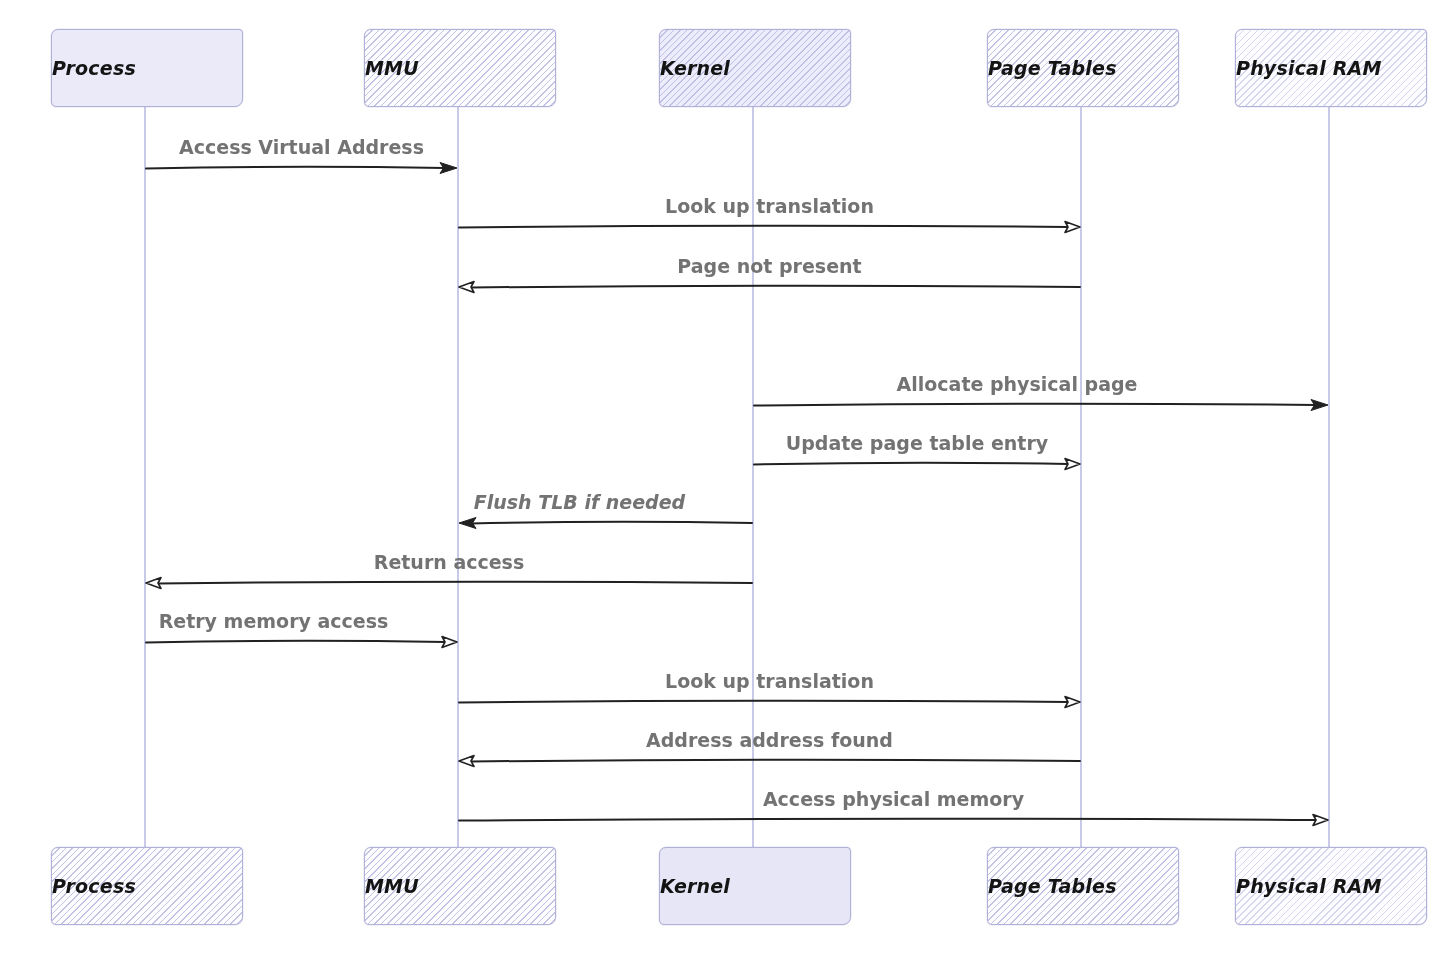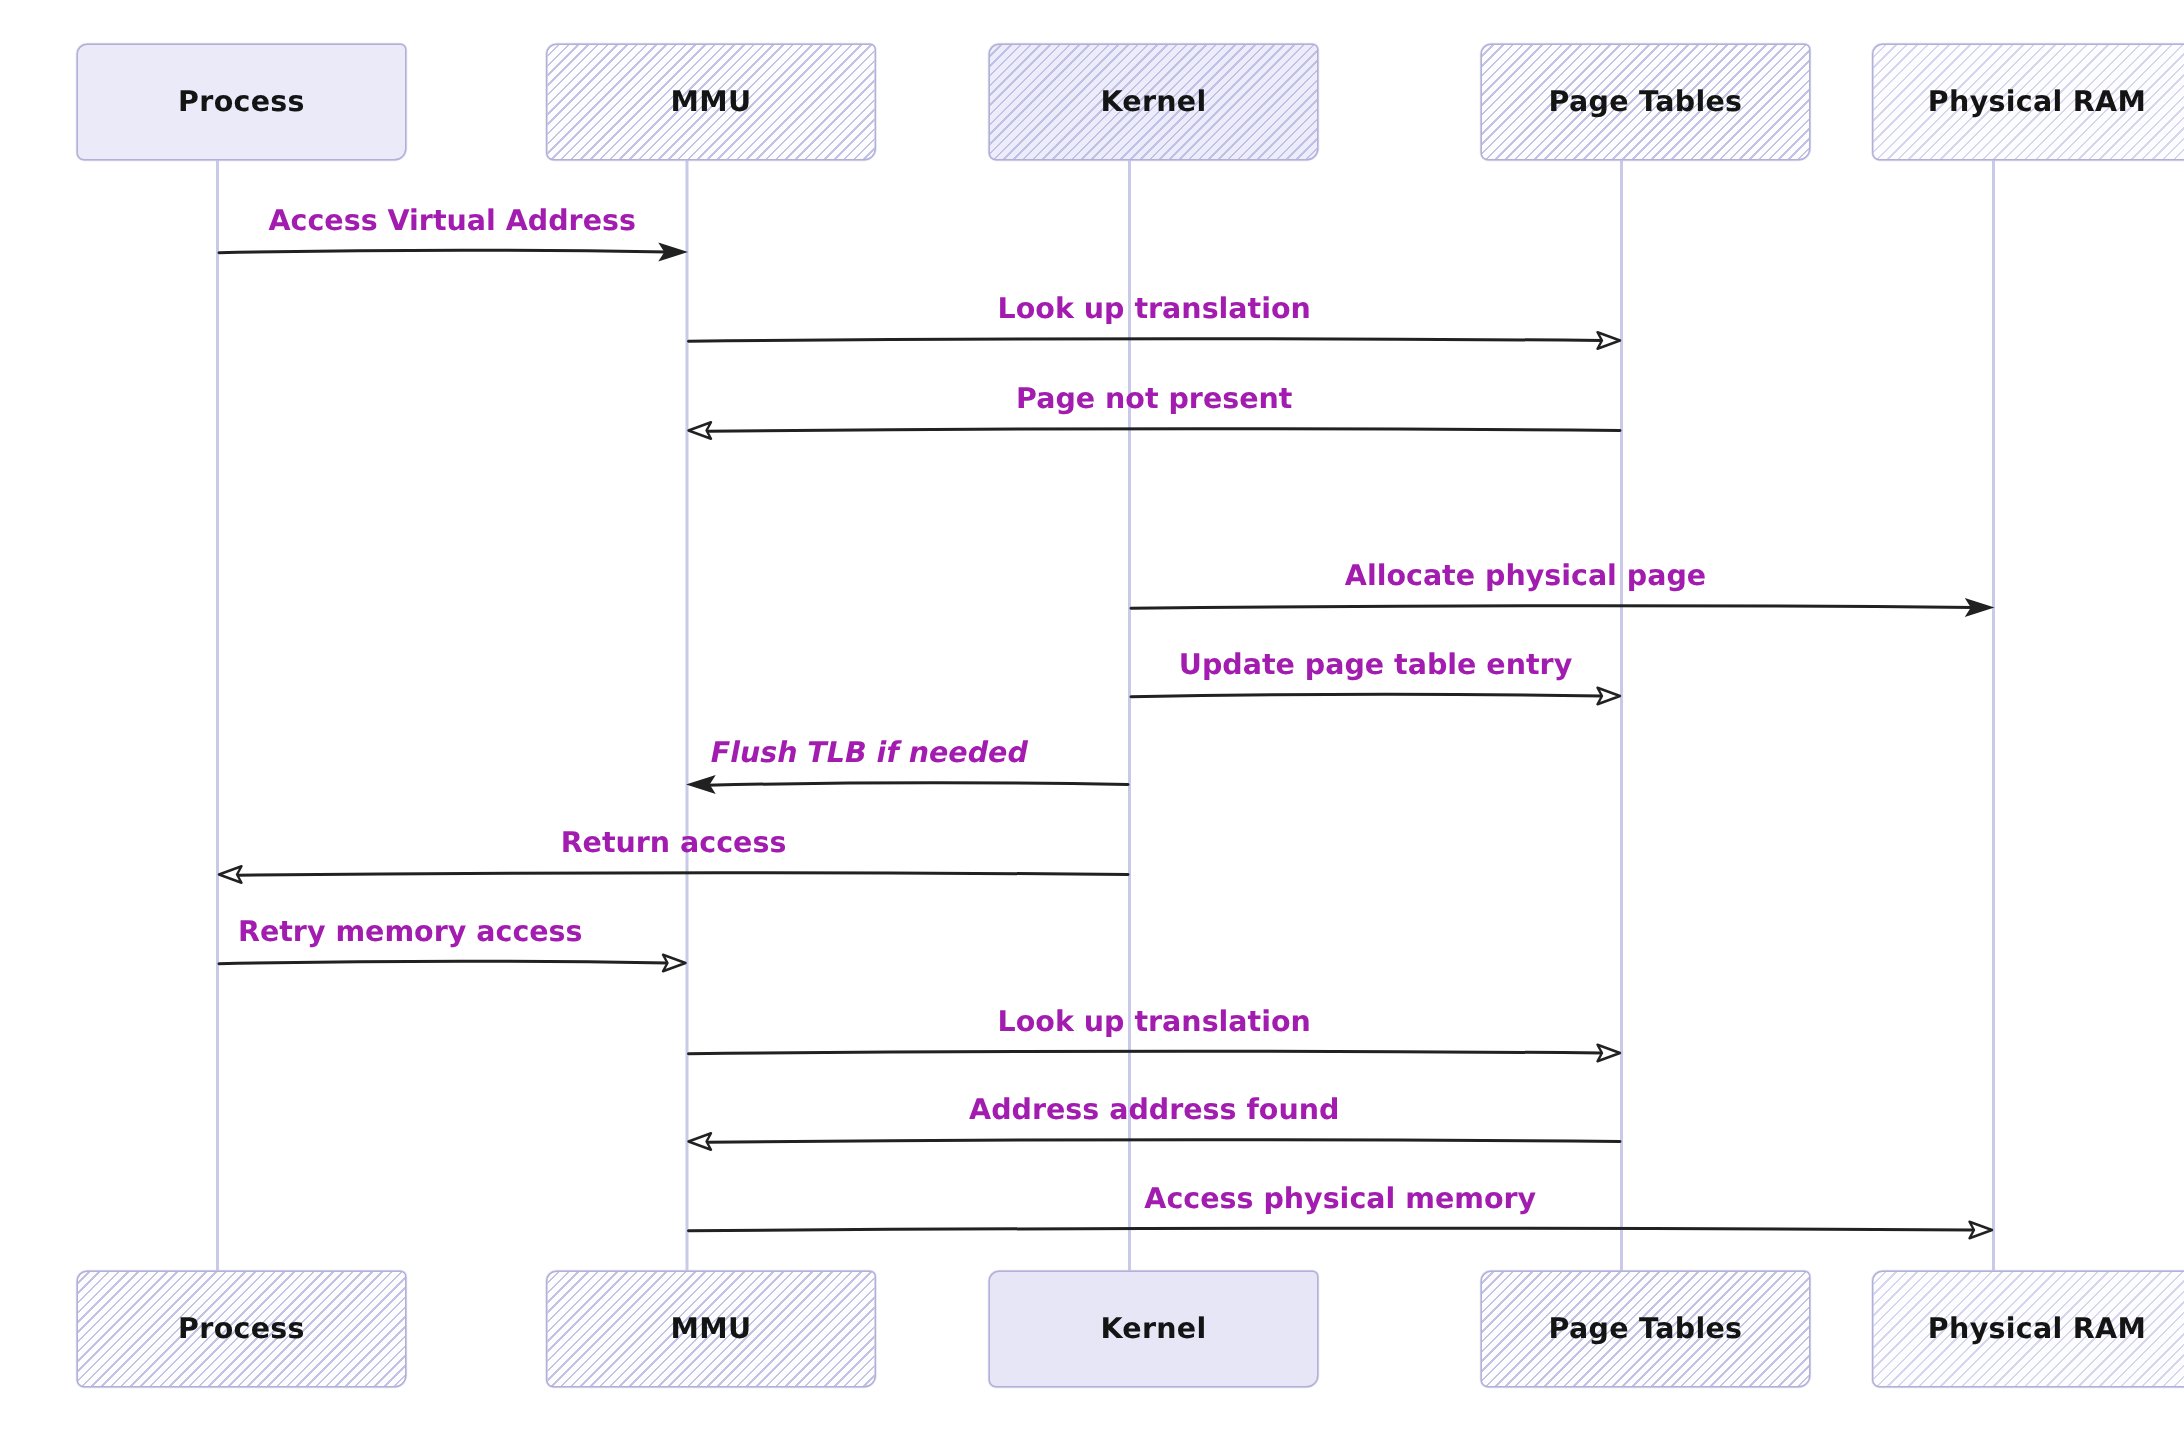--- a/index.html
+++ b/index.html
@@ -19,25 +19,26 @@
     position: absolute;
     width: 2px;
     background: #c9c9e8;
     top: 107px;
     height: 740px;
   }
 
   
   .actor-box {
     position: absolute;
-    width: 220px; height: 78px;
+    width: 192px; height: 78px;
     border: 1.6px solid #b0b0d8;
     border-radius: 7px 4px 8px 5px;
-    display: flex; align-items: center; justify-content: center;
+    display: flex; align-items: center; justify-content: flex-start;
     box-shadow: 0 0 0 0.5px rgba(176,176,216,0.35);
+    font-style: italic;
   }
   .actor-box .actor-label {
     font-size: 19px;
     font-weight: 600;
     color: #141414;
     letter-spacing: 0.2px;
     white-space: nowrap;
   }
   .fill-solid      { background: #eaeaf9; }
   .fill-solid-tint { background: #e6e6f6; }
@@ -51,36 +52,35 @@
     background-color: #ececfa;
     background-image: repeating-linear-gradient(135deg,
       rgba(140,140,205,0.45) 0px, rgba(140,140,205,0.45) 1.2px,
       transparent 1.2px, transparent 4.6px);
   }
   .fill-hatch-light {
     background-color: #fdfdff;
     background-image: repeating-linear-gradient(135deg,
       rgba(150,150,210,0.38) 0px, rgba(150,150,210,0.38) 1.1px,
       transparent 1.1px, transparent 5px);
-    margin-left: 13px;
   }
 
   
   .msg {
     position: absolute;
     height: 41px;
   }
   .msg .message-label {
     position: absolute;
     left: 0; right: 0;
     bottom: 19px;
     text-align: center;
     font-size: 19px;
     font-weight: 600;
-    color: #a21caf;
+    color: #737373;
     white-space: nowrap;
   }
   .msg svg {
     position: absolute;
     left: 0; bottom: 0;
     display: block;
     overflow: visible;
   }
 </style>
 </head>

